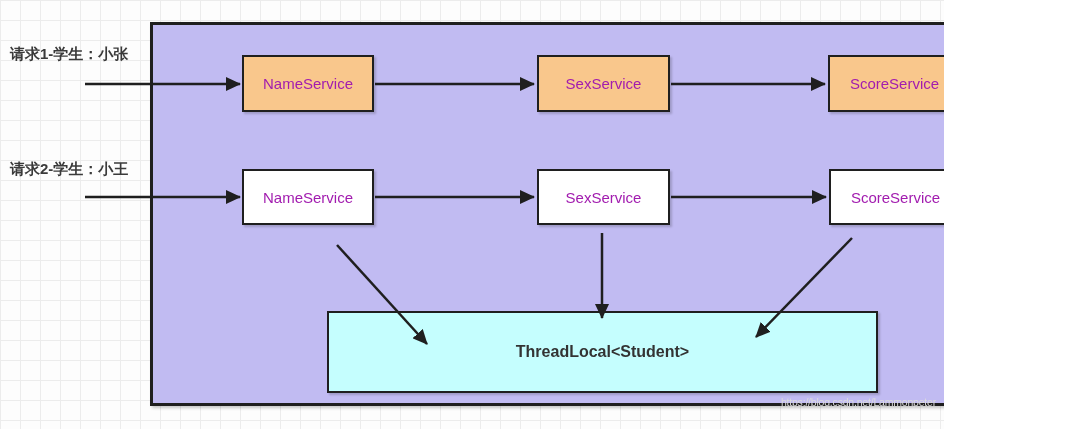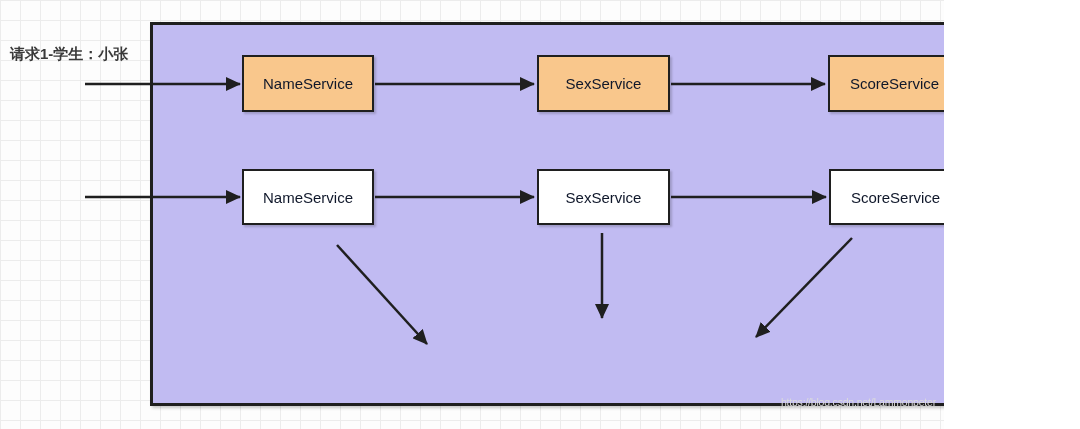--- a/index.html
+++ b/index.html
@@ -23,21 +23,21 @@
     box-sizing:border-box;
     background:#c1bbf2;
     border:3px solid #1f1f1f;
     box-shadow:2px 2px 3px rgba(0,0,0,0.22);
   }
   .svc-box{
     position:absolute;
     box-sizing:border-box;
     border:2.5px solid #1f1f1f;
     display:flex;align-items:center;justify-content:center;
-    font-size:15px;color:#0f172a;
+    font-size:15px;color:#a21caf;
     box-shadow:2px 2px 2px rgba(0,0,0,0.18);
     white-space:nowrap;
   }
   .row1{background:#f9c78c;}
   .row2{background:#ffffff;}
   .b-r1c1{left:242px;top:55px;width:132px;height:57px;}
   .b-r1c2{left:537px;top:55px;width:133px;height:57px;}
   .b-r1c3{left:828px;top:55px;width:133px;height:57px;}
   .b-r2c1{left:242px;top:169px;width:132px;height:56px;}
   .b-r2c2{left:537px;top:169px;width:133px;height:56px;}
@@ -75,20 +75,21 @@
   }
 </style>
 </head>
 <body>
 
 <div class="canvas">
 
   <div class="container-rect"></div>
 
   <div class="req-label l1">请求1-学生：小张</div>
+  <div class="req-label l2">请求2-学生：小王</div>
 
   <div class="svc-box row1 b-r1c1">
     <span>NameService</span>
   </div>
   <div class="svc-box row1 b-r1c2">
     <span>SexService</span>
   </div>
   <div class="svc-box row1 b-r1c3">
     <span>ScoreService</span>
   </div>
@@ -96,20 +97,23 @@
   <div class="svc-box row2 b-r2c1">
     <span>NameService</span>
   </div>
   <div class="svc-box row2 b-r2c2">
     <span>SexService</span>
   </div>
   <div class="svc-box row2 b-r2c3">
     <span>ScoreService</span>
   </div>
 
+  <div class="storage-box">
+    <span>ThreadLocal&lt;Student&gt;</span>
+  </div>
 
   <svg class="arrows" viewBox="0 0 1080 429" xmlns="http://www.w3.org/2000/svg">
     <defs>
       <marker id="ah" markerUnits="userSpaceOnUse" markerWidth="16" markerHeight="14" refX="14" refY="7" orient="auto">
         <path d="M0,0 L15,7 L0,14 Z" fill="#1f1f1f"></path>
       </marker>
     </defs>
     <line x1="85" y1="84" x2="240" y2="84" marker-end="url(#ah)"></line>
     <line x1="85" y1="197" x2="240" y2="197" marker-end="url(#ah)"></line>
     <line x1="375" y1="84" x2="534" y2="84" marker-end="url(#ah)"></line>

